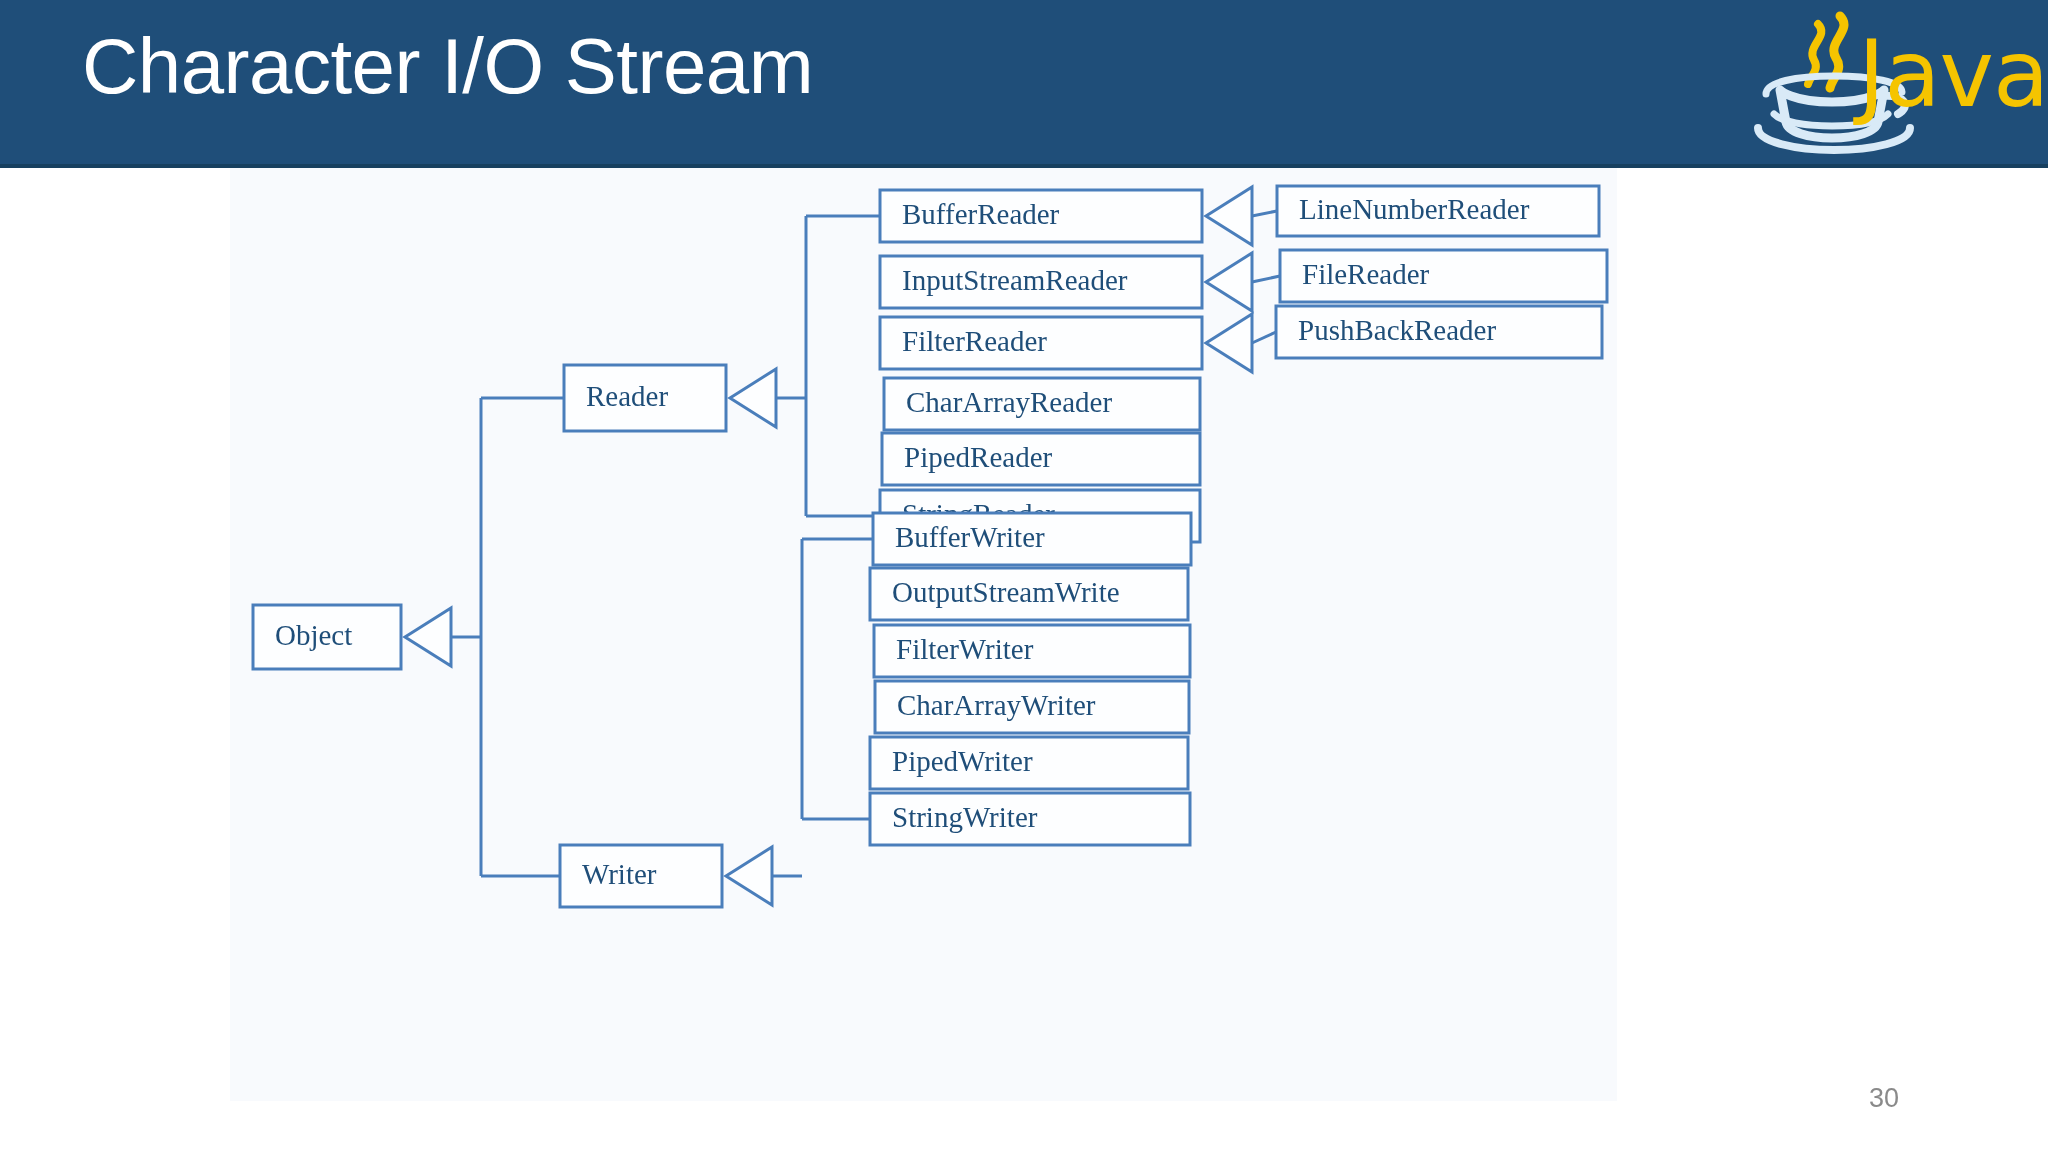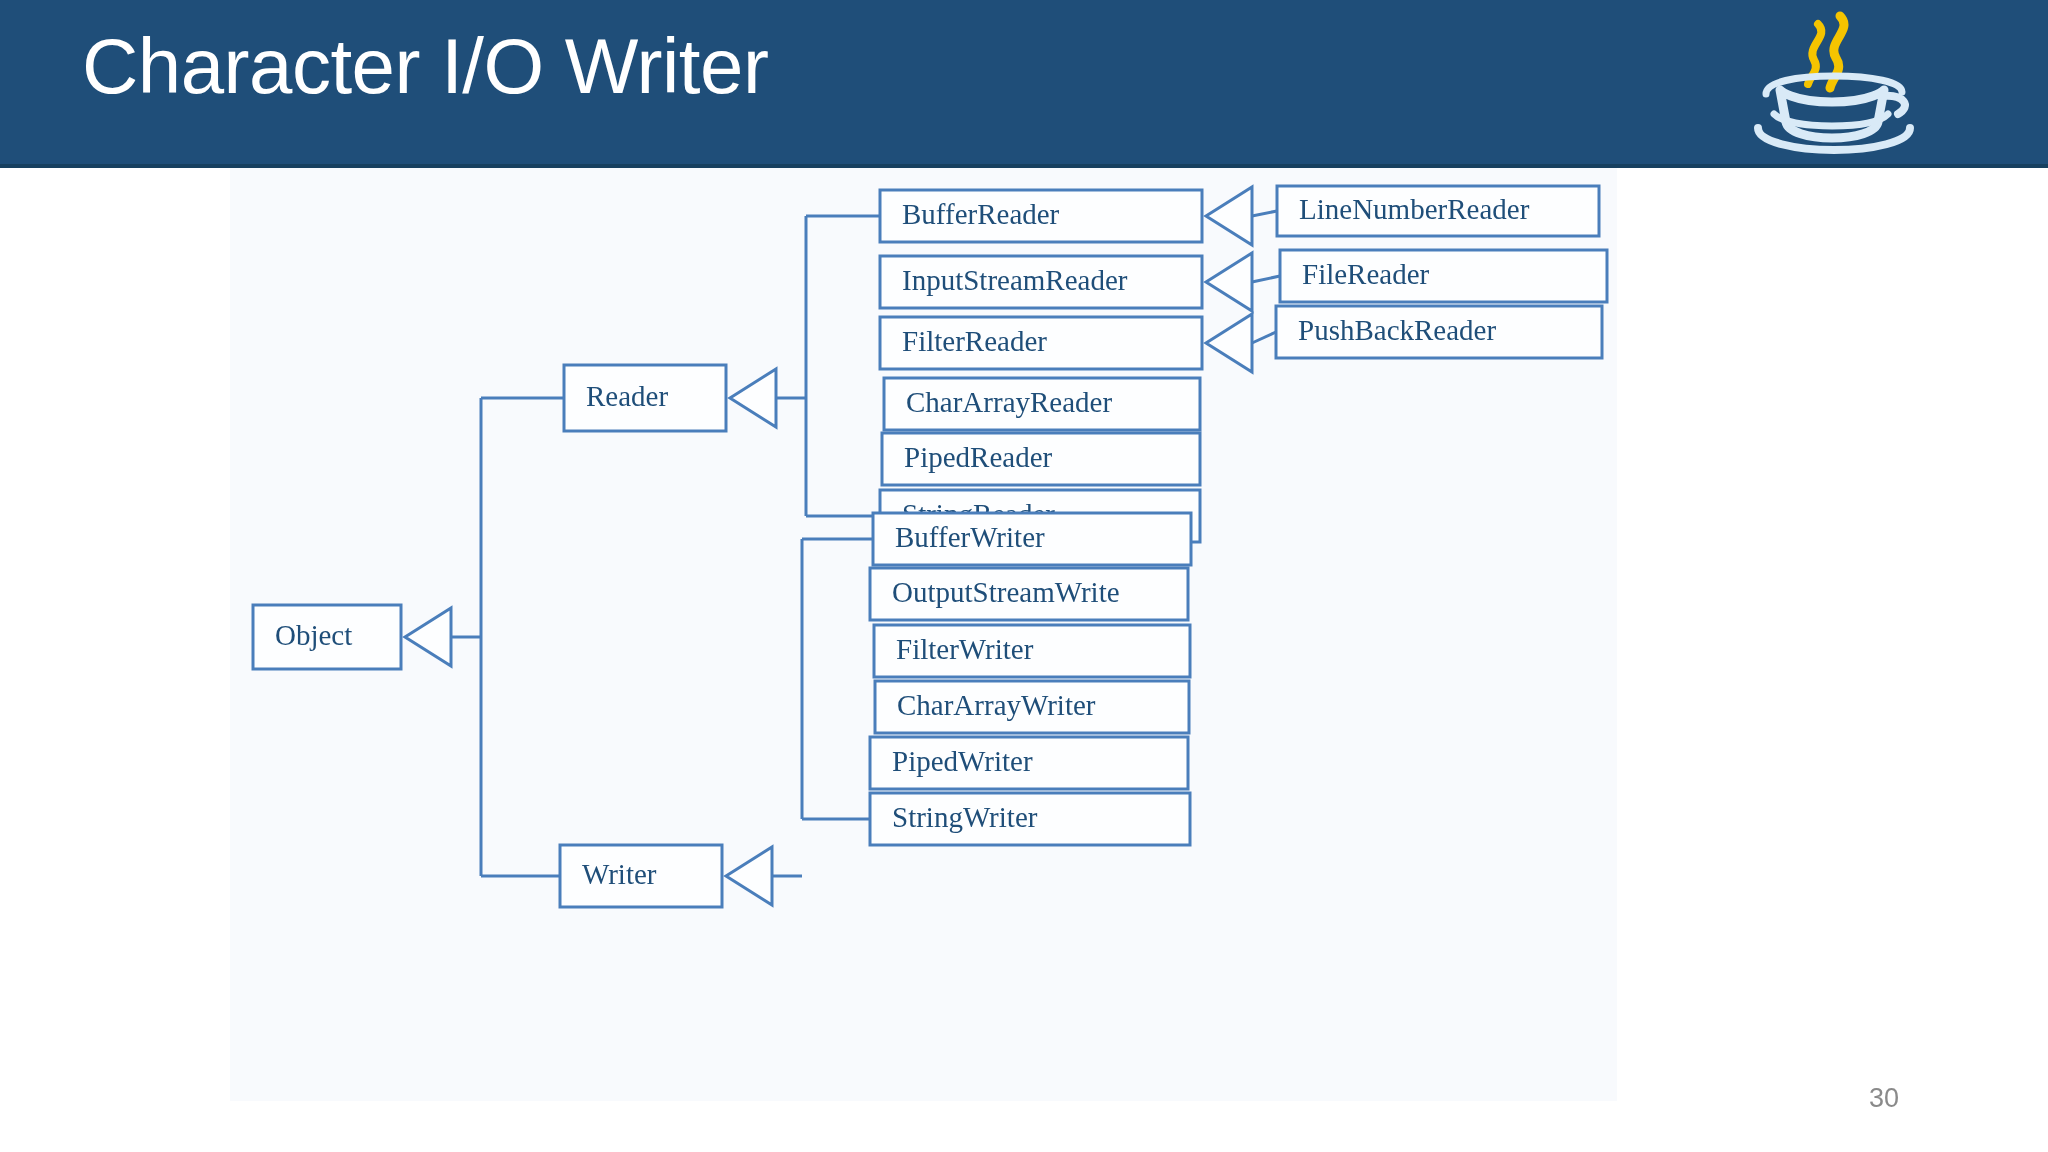--- a/index.html
+++ b/index.html
@@ -123,39 +123,40 @@
   }
 </style>
 </head>
 <body>
 
 <div id="slide">
 
   <div id="header"></div>
   <div id="header-underline"></div>
 
-  <div id="slide-title">Character I/O Writer</div>
+  <div id="slide-title">Character I/O Stream</div>
 
   <div id="java-logo">
     <svg viewBox="0 0 300 145" width="300" height="145" aria-hidden="true">
 
       <path d="M96 14 C108 26, 84 36, 92 50 C98 60, 88 66, 86 74" fill="none" stroke="#f5c400" stroke-width="8" stroke-linecap="round"></path>
       <path d="M118 6 C132 20, 104 32, 114 48 C122 60, 110 68, 108 78" fill="none" stroke="#f5c400" stroke-width="9" stroke-linecap="round"></path>
 
       <path d="M58 80 C58 80, 70 92, 110 92 C150 92, 162 80, 162 80
                L156 112 C154 122, 134 128, 110 128 C86 128, 66 122, 64 112 Z" fill="none" stroke="#d9eaf7" stroke-width="9" stroke-linejoin="round"></path>
 
       <path d="M160 86 C182 84, 190 96, 176 104" fill="none" stroke="#d9eaf7" stroke-width="8" stroke-linecap="round"></path>
 
       <path d="M44 84 C44 72, 74 66, 112 66 C150 66, 180 72, 180 82" fill="none" stroke="#d9eaf7" stroke-width="7" stroke-linecap="round"></path>
       <path d="M52 104 C60 112, 82 116, 110 116 C138 116, 158 112, 166 104" fill="none" stroke="#d9eaf7" stroke-width="7" stroke-linecap="round"></path>
       <path d="M36 118 C36 132, 74 140, 112 140 C150 140, 188 132, 188 118" fill="none" stroke="#d9eaf7" stroke-width="8" stroke-linecap="round"></path>
     </svg>
   </div>
 
+  <div id="java-wordmark">Java</div>
 
   <div id="diagram">
     <svg id="diagram-svg" viewBox="0 0 1387 933">
       <g id="link-layer">
           <polygon points="175,469 221,440 221,498" class="uml-triangle"></polygon>
           <polyline points="221,469 251,469" class="uml-link"></polyline>
           <polyline points="251,230 251,708" class="uml-link"></polyline>
           <polyline points="251,230 334,230" class="uml-link"></polyline>
           <polyline points="251,708 330,708" class="uml-link"></polyline>
           <polygon points="500,230 546,201 546,259" class="uml-triangle"></polygon>

